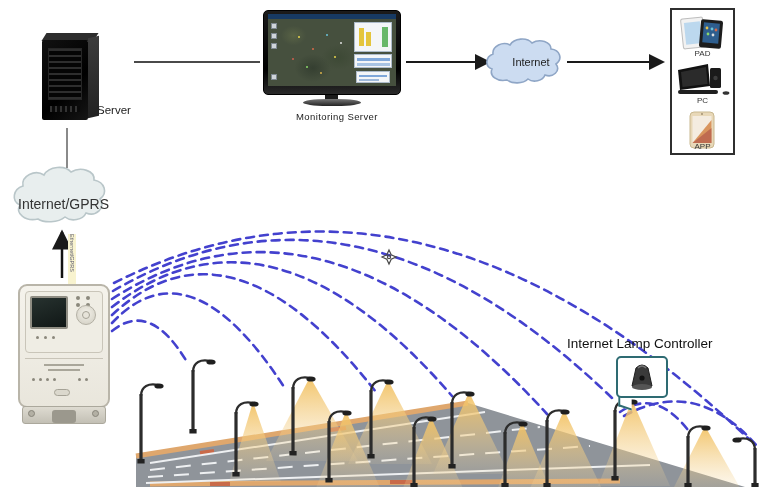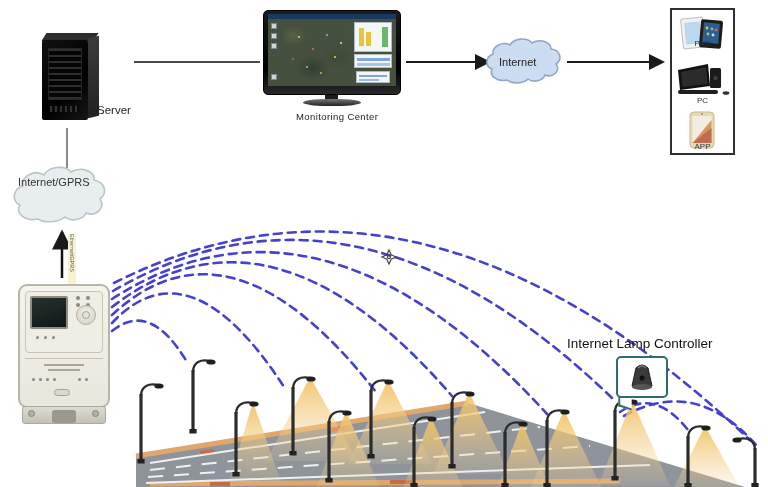--- a/index.html
+++ b/index.html
@@ -66,23 +66,23 @@
   .screen-tool { width:6px; height:6px; background:#cfd4d9; border:1px solid #7e8890; }
   .panel { background:#f4f6f8; border:1px solid #aebccb; }
   .mapdot { width:2px; height:2px; border-radius:50%; }
 
   .monitor-stand-neck { left:325px; top:95px; width:13px; height:5px; background:#1c1c1c; }
   .monitor-stand-base {
     left:303px; top:99px; width:58px; height:7px;
     background:linear-gradient(180deg,#777,#222);
     border-radius:50%/60%;
   }
-  .cloud-label { text-align:left; }
+  .cloud-label { text-align:center; }
   #internet-label { left:499px; top:56px; width:64px; font-size:11px; color:#222; }
-  #gprs-label { left:18px; top:176px; width:86px; font-size:11px; color:#333; }
+  #gprs-label { left:18px; top:196px; width:86px; font-size:14px; color:#333; }
 
   
   #uplink-label {
     left:68px; top:234px; height:50px; width:8px;
     writing-mode:vertical-rl; font-size:5.5px; line-height:8px;
     background:#f8f3cf; color:#5b5b6e; overflow:hidden; white-space:nowrap;
   }
 
   
   .devices-box {
@@ -336,21 +336,21 @@
     <div class="abs" style="left:2px;top:3px;width:33px;height:3px;background:#7fa7d9"></div>
     <div class="abs" style="left:2px;top:8px;width:33px;height:3px;background:#a8c4e4"></div>
   </div>
   <div class="abs panel" style="left:88px;top:57px;width:34px;height:12px">
     <div class="abs" style="left:2px;top:3px;width:28px;height:2px;background:#7fa7d9"></div>
     <div class="abs" style="left:2px;top:7px;width:20px;height:2px;background:#9fb9da"></div>
   </div>
 </div>
 <div class="abs monitor-stand-neck"></div>
 <div class="abs monitor-stand-base"></div>
-<div class="abs lbl" id="monitor-label">Monitoring Center</div>
+<div class="abs lbl" id="monitor-label">Monitoring Server</div>
 
 <div class="abs cloud-label" id="internet-label">Internet</div>
 <div class="abs cloud-label" id="gprs-label">Internet/GPRS</div>
 
 <div class="abs" id="uplink-label">Ethernet/GPRS</div>
 
 <div class="abs devices-box"></div>
 <svg class="abs" style="left:670px;top:8px" width="65" height="147" viewBox="0 0 65 147">
 
   <g>
@@ -375,21 +375,21 @@
   </g>
 
   <g>
     <rect x="20" y="104" width="24" height="36" rx="4" fill="#e8d8b8" stroke="#c9b890"></rect>
     <rect x="22.5" y="108" width="19" height="27" fill="#f4ece0"></rect>
     <path d="M22.5,135 L41.5,112 L41.5,135 Z" fill="#d9955e"></path>
     <path d="M22.5,135 L41.5,120 L41.5,135 Z" fill="#b45a4a" opacity=".7"></path>
     <circle cx="32" cy="106" r="0.9" fill="#9a8a6a"></circle>
   </g>
 </svg>
-<div class="abs dev-label" style="top:39px">PAD</div>
+<div class="abs dev-label" style="top:49px">PAD</div>
 <div class="abs dev-label" style="top:96px">PC</div>
 <div class="abs dev-label" style="top:142px">APP</div>
 
 <div class="abs meter-body"></div>
 <div class="abs meter-topsec"></div>
 <div class="abs meter-lcd"></div>
 <div class="abs dot" style="left:76px;top:296px;width:4px;height:4px"></div>
 <div class="abs dot" style="left:86px;top:296px;width:4px;height:4px"></div>
 <div class="abs dot" style="left:76px;top:303px;width:4px;height:4px"></div>
 <div class="abs dot" style="left:86px;top:303px;width:4px;height:4px"></div>

